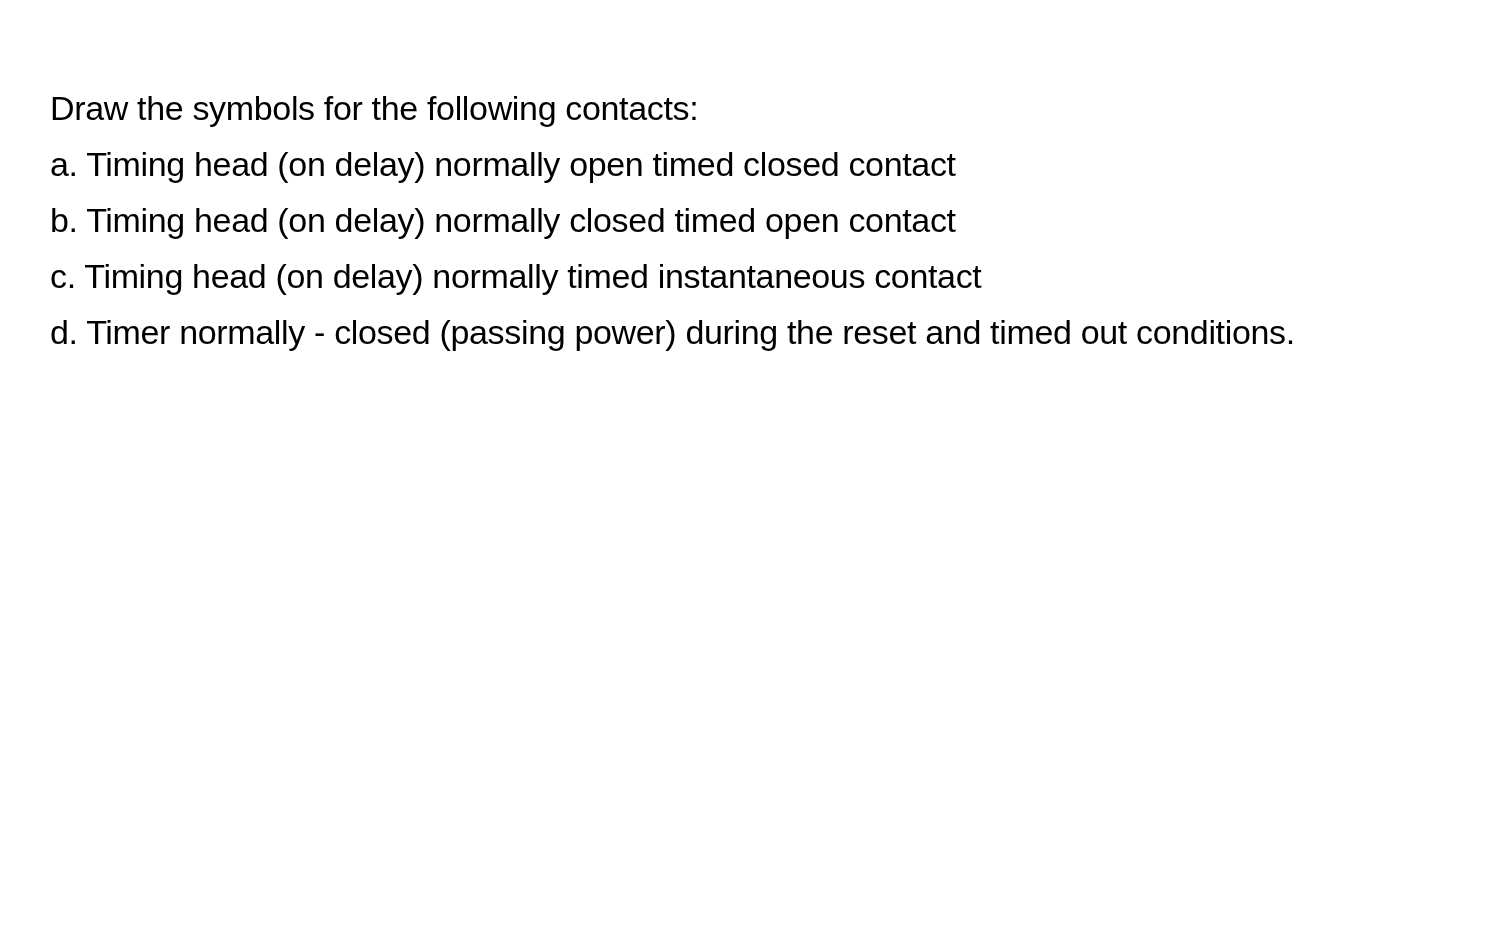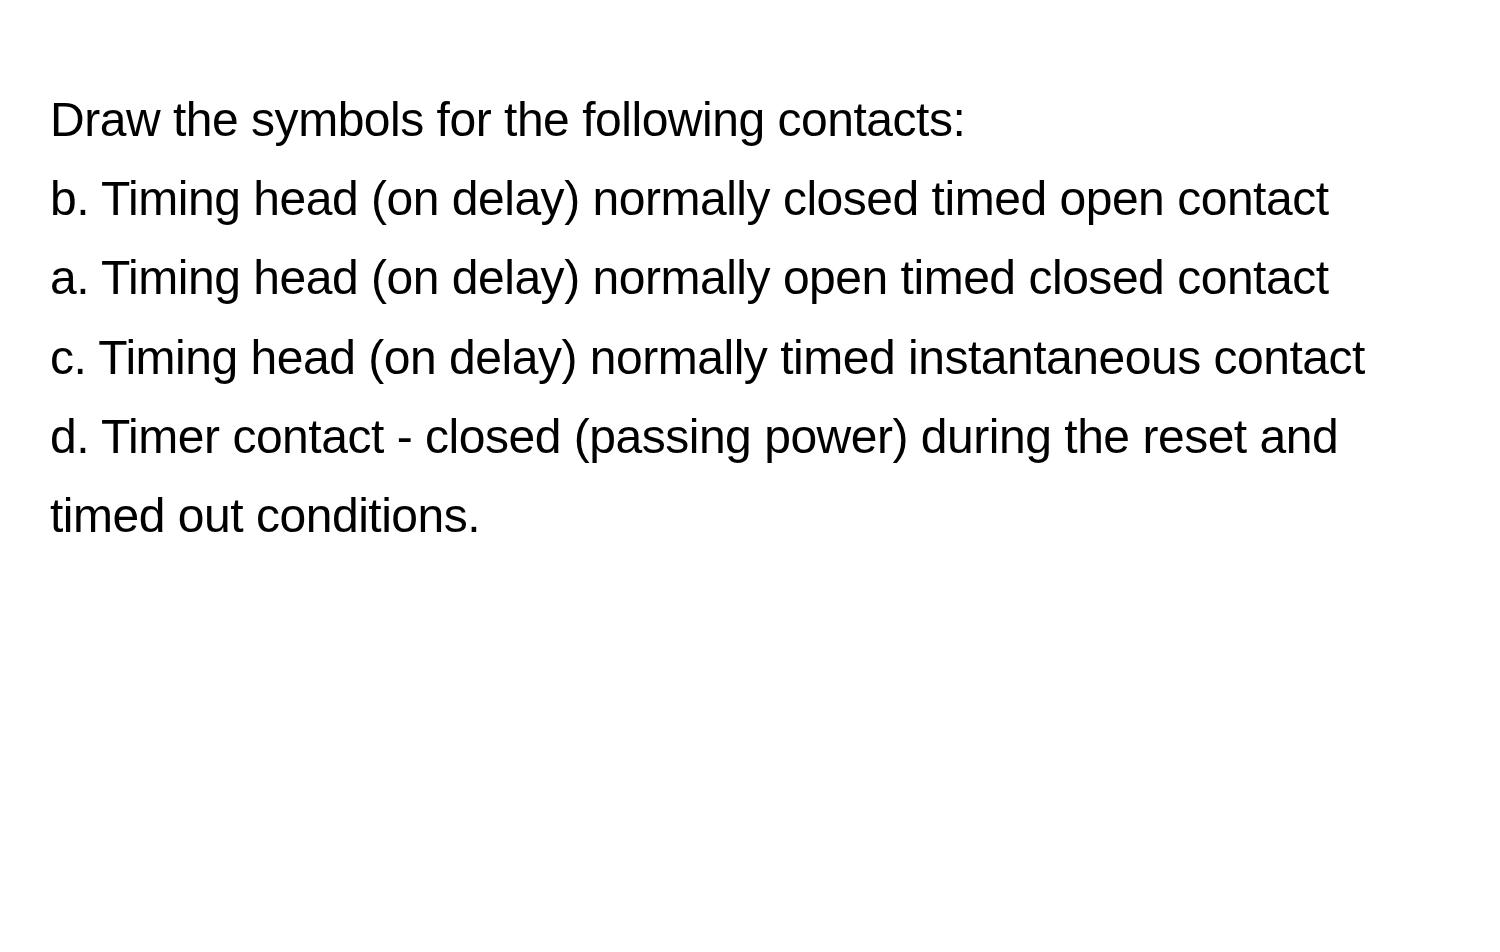--- a/index.html
+++ b/index.html
@@ -9,31 +9,31 @@
     }
     body {
       width: 1500px;
       height: 952px;
       background: #ffffff;
       font-family: -apple-system, BlinkMacSystemFont, "Segoe UI", Helvetica, Arial, sans-serif;
       padding: 80px 50px 50px 50px;
       color: #000000;
     }
     .text-content {
-      font-size: 48px;
+      font-size: 34px;
       line-height: 1.65;
       font-weight: 400;
       letter-spacing: -0.01em;
     }
     .text-content p {
       margin: 0;
     }
   </style>
 </head>
 <body>
 
 <div class="text-content">
   <p>Draw the symbols for the following contacts:</p>
+  <p>a. Timing head (on delay) normally open timed closed contact</p>
   <p>b. Timing head (on delay) normally closed timed open contact</p>
-  <p>a. Timing head (on delay) normally open timed closed contact</p>
   <p>c. Timing head (on delay) normally timed instantaneous contact</p>
-  <p>d. Timer contact - closed (passing power) during the reset and timed out conditions.</p>
+  <p>d. Timer normally - closed (passing power) during the reset and timed out conditions.</p>
 </div>
 
 </body></html>

